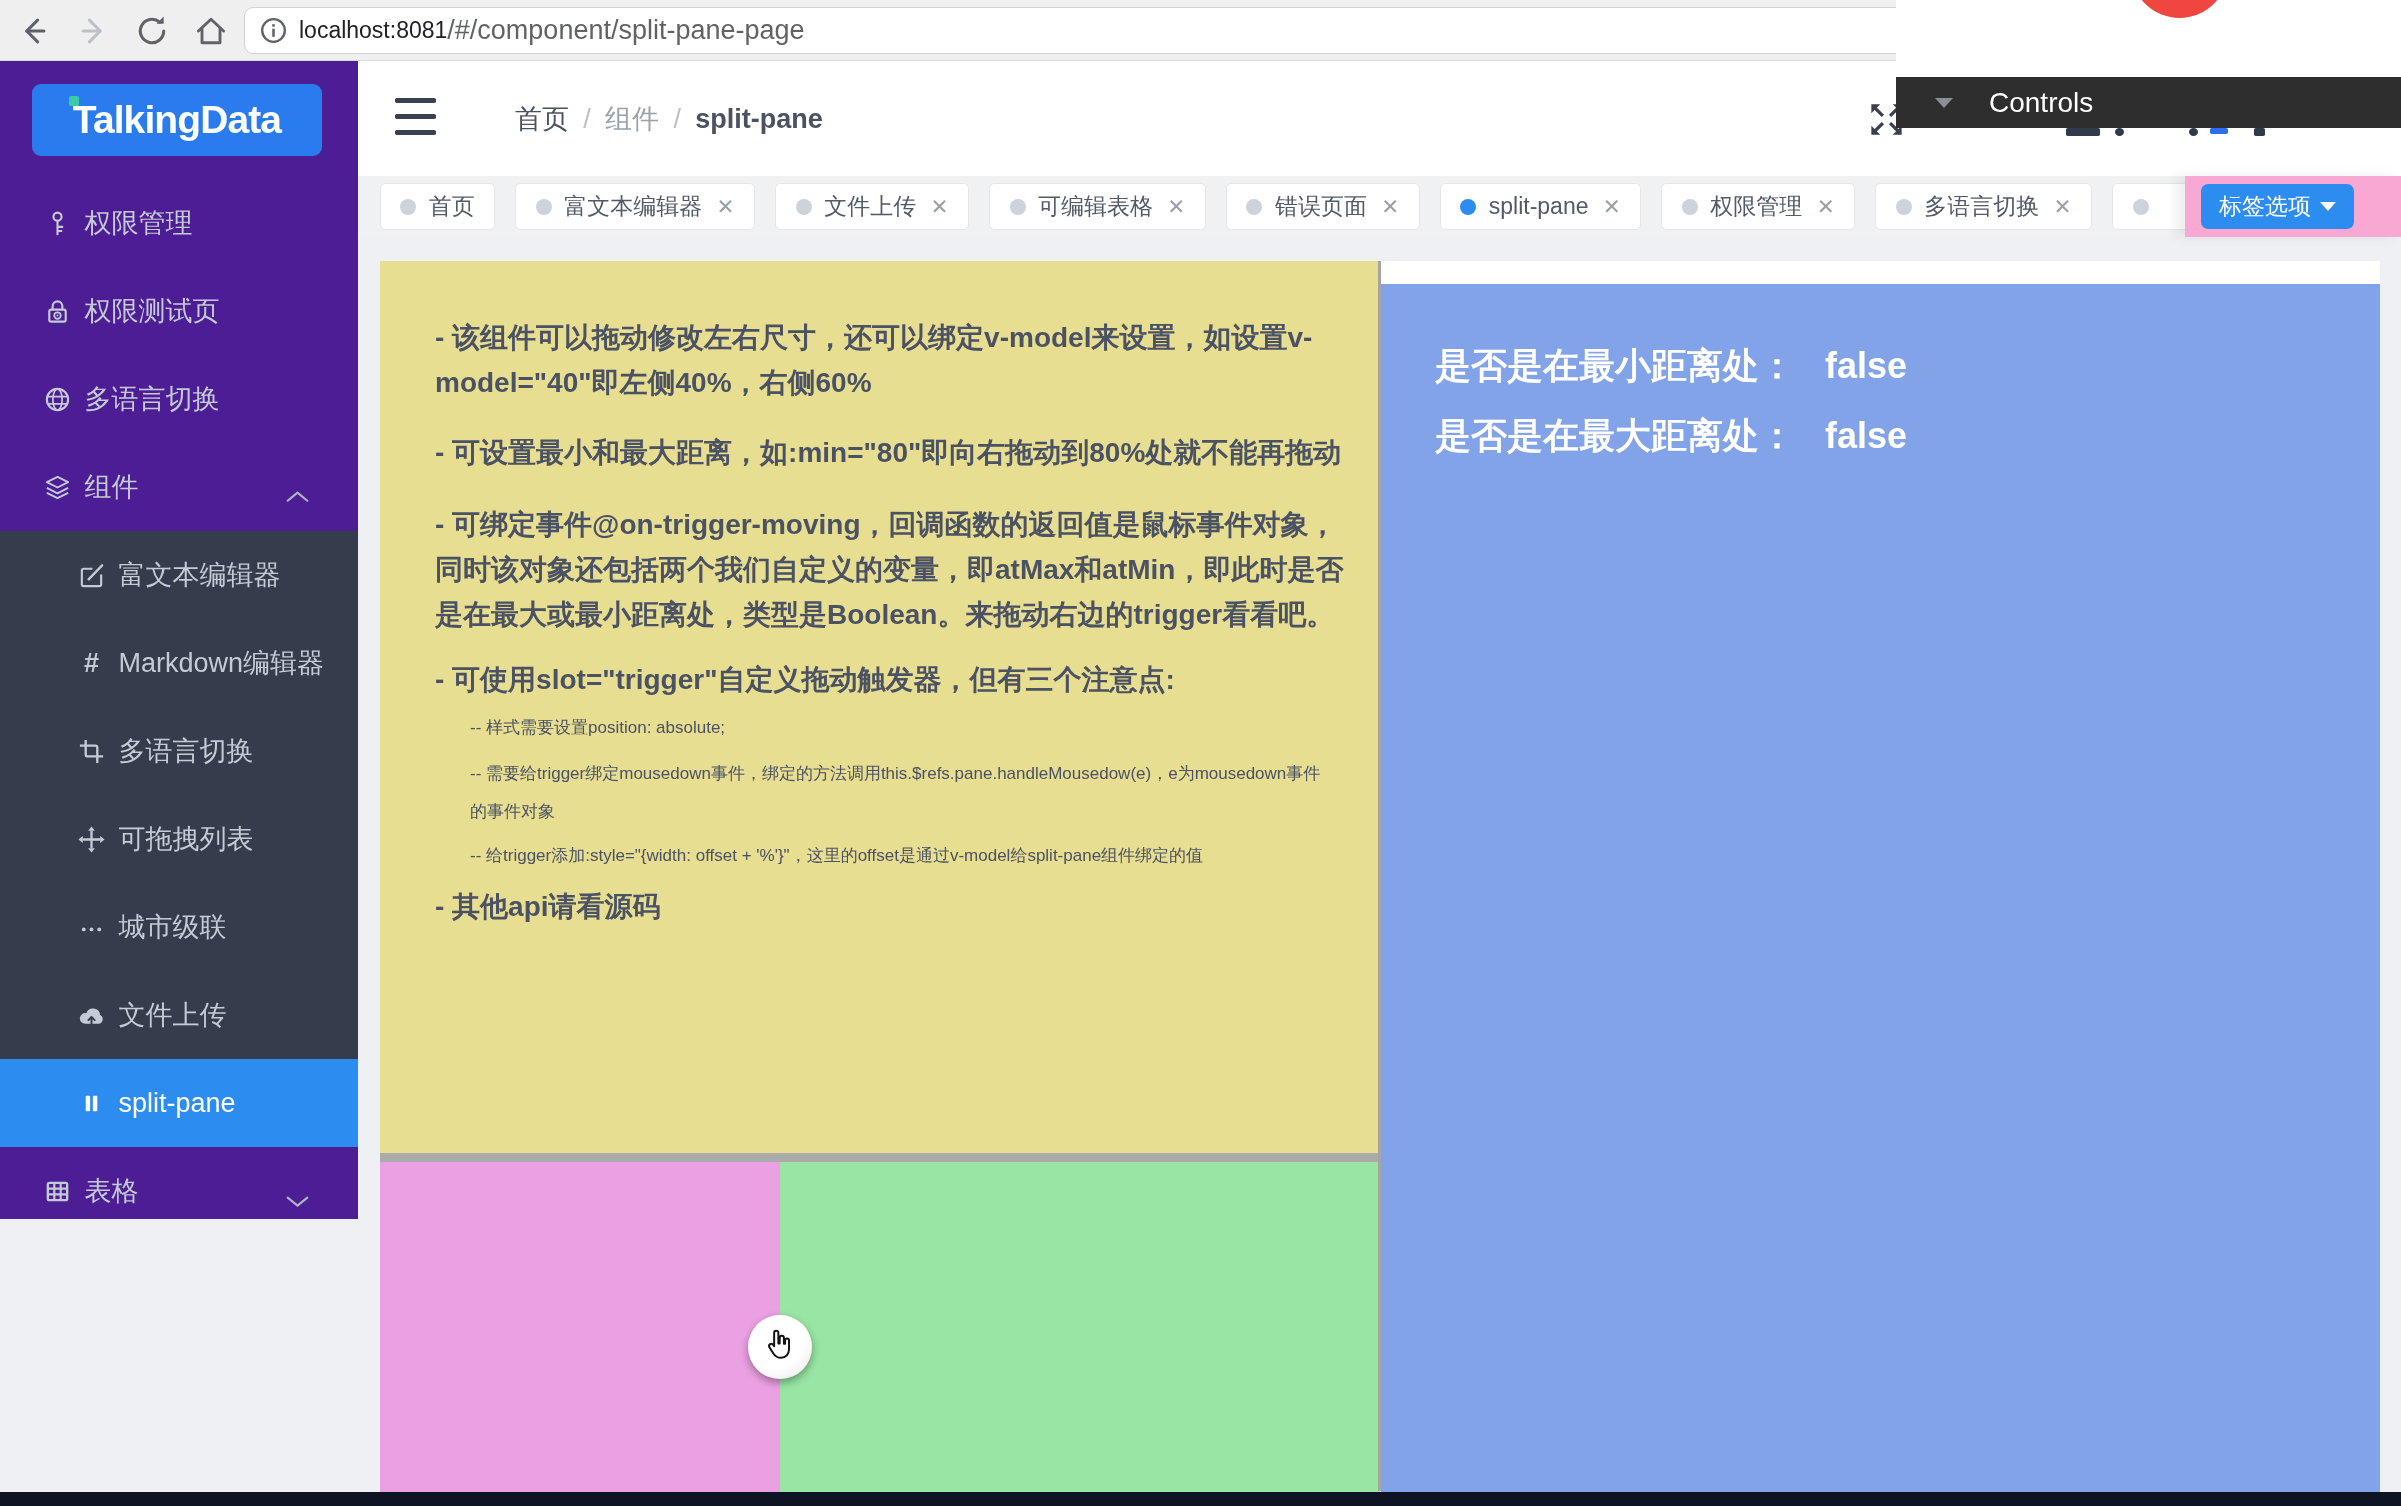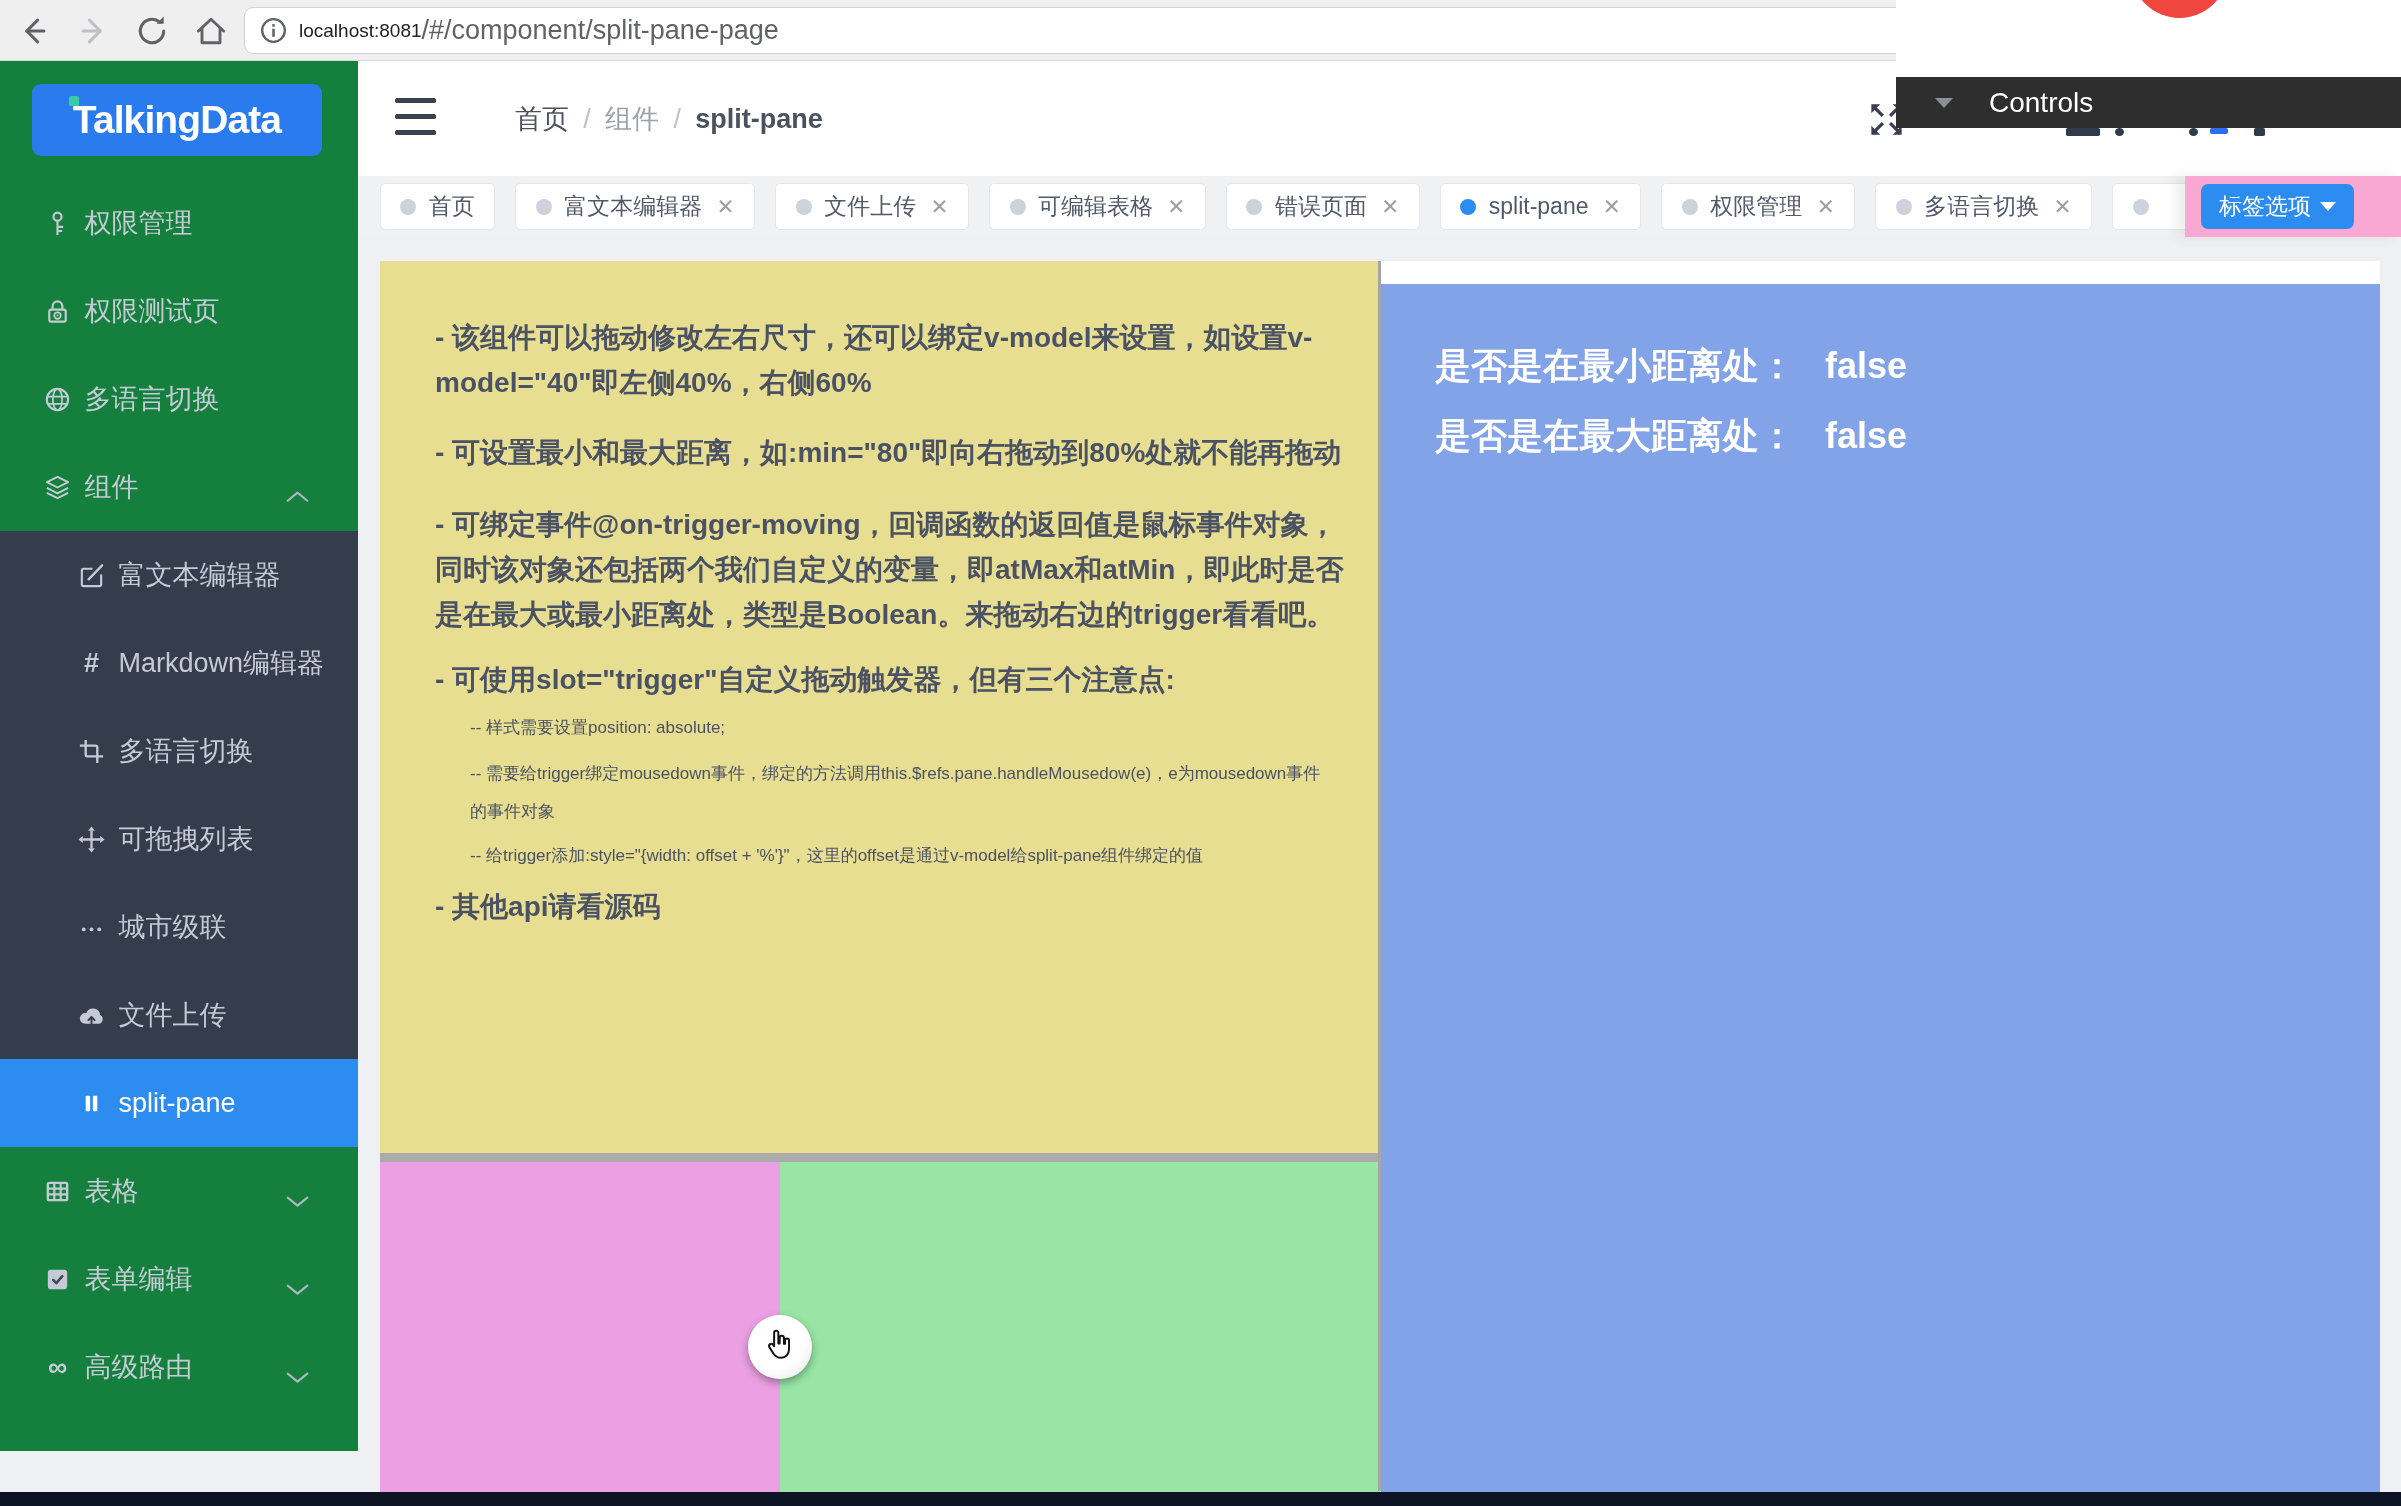--- a/index.html
+++ b/index.html
@@ -7,25 +7,25 @@
   body { font-family:"Liberation Sans","DejaVu Sans",sans-serif; }
   #screen { position:relative; width:2401px; height:1506px; background:#EEF0F3; overflow:hidden; }
 
   
   .browser-bar { position:absolute; left:0; top:0; width:2401px; height:61px; background:#EFEFF0; border-bottom:1.8px solid #D8D9DB; z-index:10; }
   .nav-ic { position:absolute; top:12.5px; width:36px; height:36px; color:#5F6368; }
   .nav-ic svg { width:100%; height:100%; }
   .nav-back{ left:16px; } .nav-fwd{ left:75px; color:#BDC1C6; } .nav-refresh{ left:134px; } .nav-home{ left:193px; }
   .url-bar { position:absolute; left:244px; top:7.2px; width:2059px; height:47px; background:#fff; border:1.8px solid #D0D2D5; border-radius:9px; display:flex; align-items:center; padding-left:14.3px; }
   .info-ic { width:29px; height:29px; color:#5F6368; margin-right:10.7px; flex:0 0 auto; }
-  .url-host { font-size:19px; color:#202124; }
+  .url-host { font-size:23px; color:#202124; }
   .url-path { font-size:27px; color:#5F6368; }
 
   
-  .sidebar { position:absolute; left:0; top:61px; width:358px; height:1390px; background:#15803d; z-index:5; overflow:hidden; }
+  .sidebar { position:absolute; left:0; top:61px; width:358px; height:1158px; background:#4c1d95; z-index:5; overflow:hidden; }
   .logo-wrap { position:absolute; left:32px; top:23px; width:290px; height:72px; background:#2A7BEE; border-radius:9px; display:flex; align-items:center; justify-content:center; }
   .logo-text { color:#fff; font-size:39px; font-weight:bold; letter-spacing:-0.9px; position:relative; }
   .logo-dot { position:absolute; left:-3.6px; top:-1.8px; width:9.8px; height:9.8px; background:#3BC9A7; border-radius:1.8px; }
   .menu { position:absolute; left:0; top:118px; width:358px; }
   .m-item, .s-item { position:relative; height:88px; display:flex; align-items:center; color:#C5CBD6; font-size:27px; }
   .m-item { padding-left:43px; }
   .s-item { padding-left:77px; }
   .mi-icon { width:29px; height:29px; margin-right:12.5px; flex:0 0 auto; color:#C5CBD6; }
   .mi-icon svg { width:100%; height:100%; }
   .glyph-ic { width:29px; margin-right:12.5px; text-align:center; font-weight:bold; font-size:27px; }

